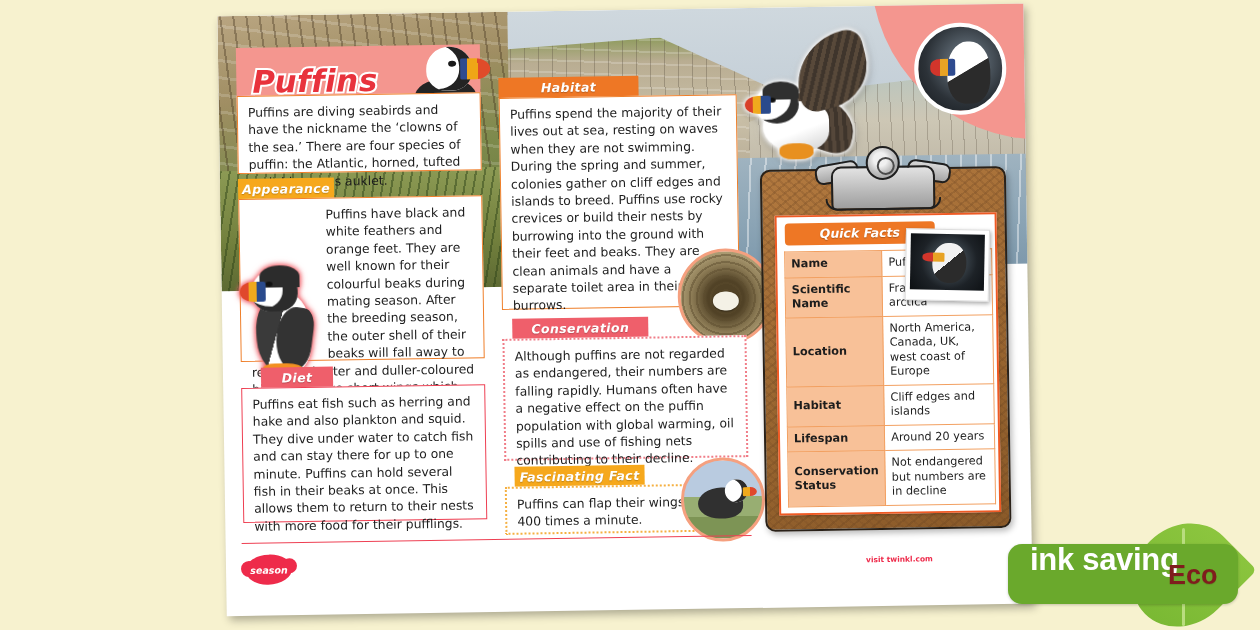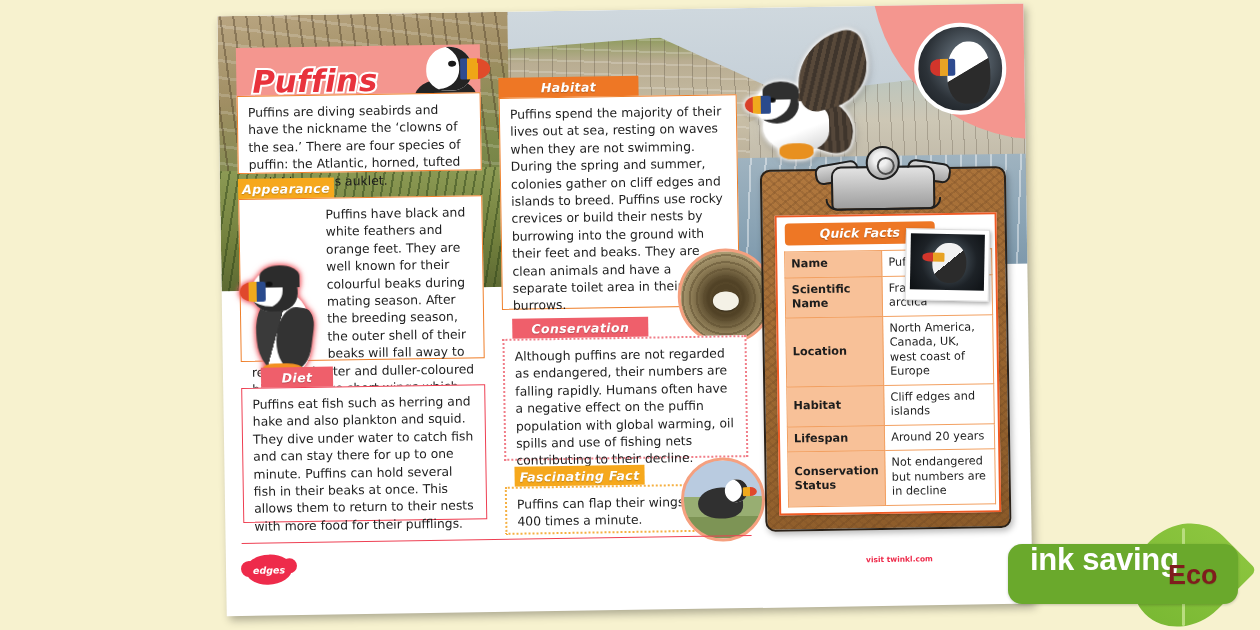--- a/index.html
+++ b/index.html
@@ -414,21 +414,21 @@
               <div class="ph-body"></div>
               <div class="ph-beak"></div>
             </div>
       </div>
     </div>
   </div>
 
   <div id="footer-rule"></div>
   <div id="twinkl-logo">
     <div class="tw-blob"></div>
-    <div id="twinkl-word">edges</div>
+    <div id="twinkl-word">season</div>
   </div>
   <div id="visit-link">visit twinkl.com</div>
 
  </div>
 </div>
 
 <div id="eco-badge">
   <div id="eco-leaf"></div>
   <div id="eco-vein"></div>
   <div id="eco-pill"></div>

